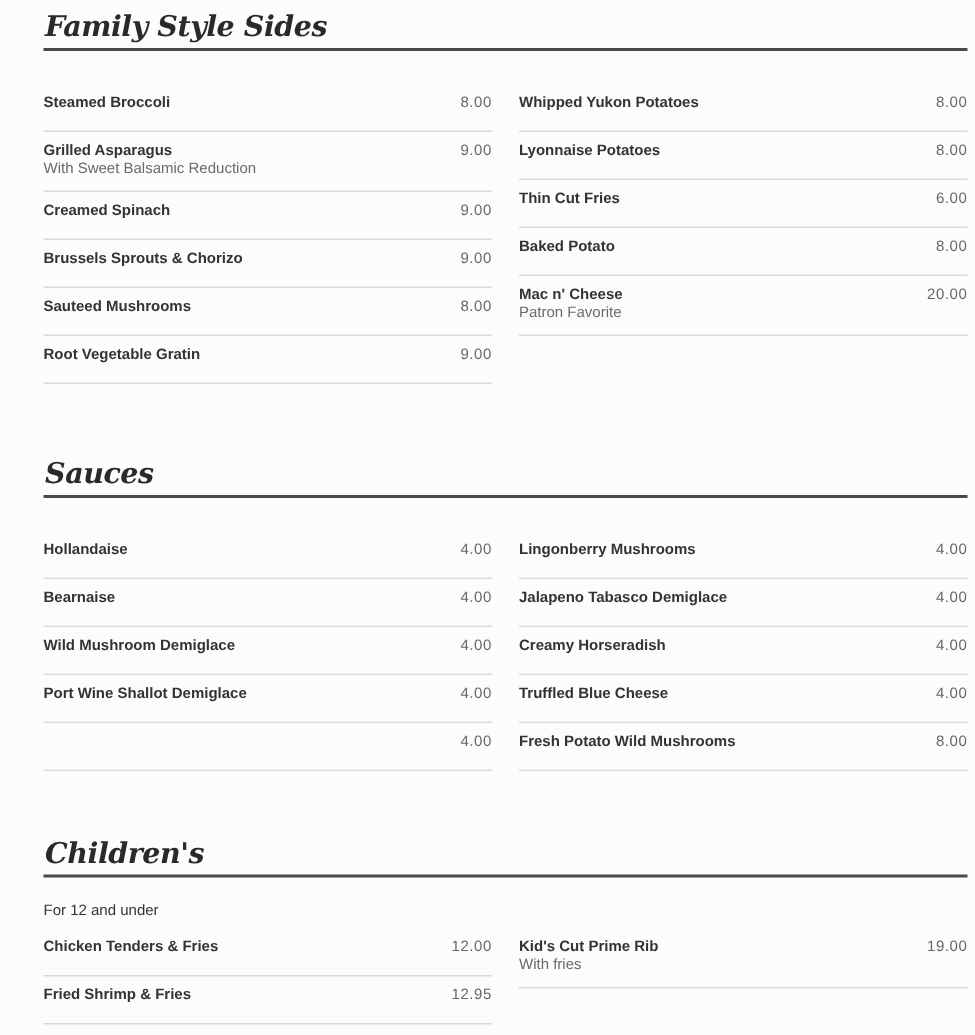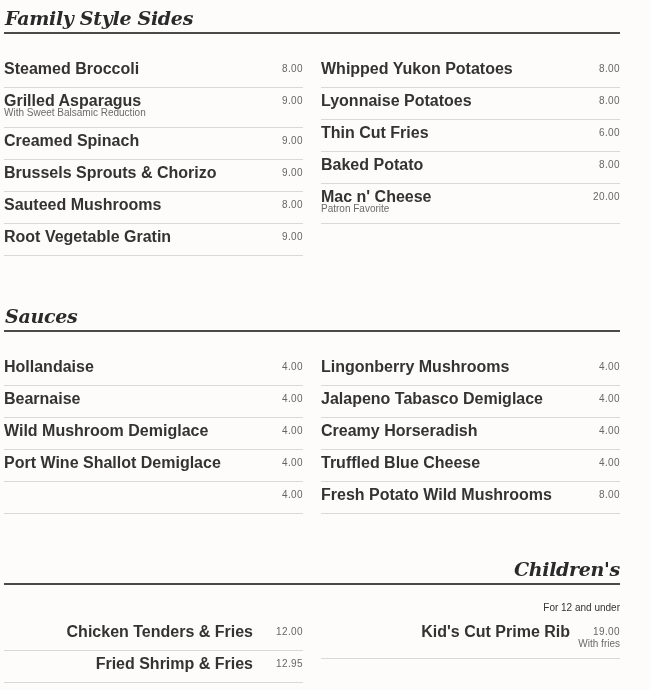--- a/index.html
+++ b/index.html
@@ -9,21 +9,21 @@
       background: #fdfcfb;
       overflow: hidden;
     }
     body {
       font-family: "Liberation Sans", "DejaVu Sans", sans-serif;
       color: #333333;
       position: relative;
     }
     .section {
       position: absolute;
-      left: 4px;
+      left: 29px;
       width: 616px;
     }
     .section-title {
       font-family: "DejaVu Serif", "Liberation Serif", serif;
       font-style: italic;
       font-weight: bold;
       font-size: 19px;
       color: #2a2a2a;
       letter-spacing: -0.3px;
       height: 28px;
@@ -54,21 +54,21 @@
     }
     .col.left { left: 0; }
     .col.right { left: 317px; }
     .item {
       position: relative;
       border-bottom: 1px solid #d9d9d9;
       padding: 6px 0 8px 0;
       min-height: 32px;
     }
     .item-name {
-      font-size: 16px;
+      font-size: 10px;
       font-weight: bold;
       color: #333;
       line-height: 13px;
       display: block;
       padding-right: 50px;
     }
     .item-desc {
       font-size: 10px;
       color: #6a6a6a;
       line-height: 12px;
@@ -187,21 +187,21 @@
         <span class="item-price">4.00</span>
       </div>
       <div class="item">
         <span class="item-name">Fresh Potato Wild Mushrooms</span>
         <span class="item-price">8.00</span>
       </div>
     </div>
   </div>
 </section>
 
-<section class="section" style="top:555px;text-align:right;">
+<section class="section" style="top:555px;">
   <h2 class="section-title">Children's</h2>
   <div class="title-rule"></div>
   <div class="section-note">For 12 and under</div>
   <div class="columns" style="margin-top:4px;">
     <div class="col left">
       <div class="item">
         <span class="item-name">Chicken Tenders &amp; Fries</span>
         <span class="item-price">12.00</span>
       </div>
       <div class="item">

